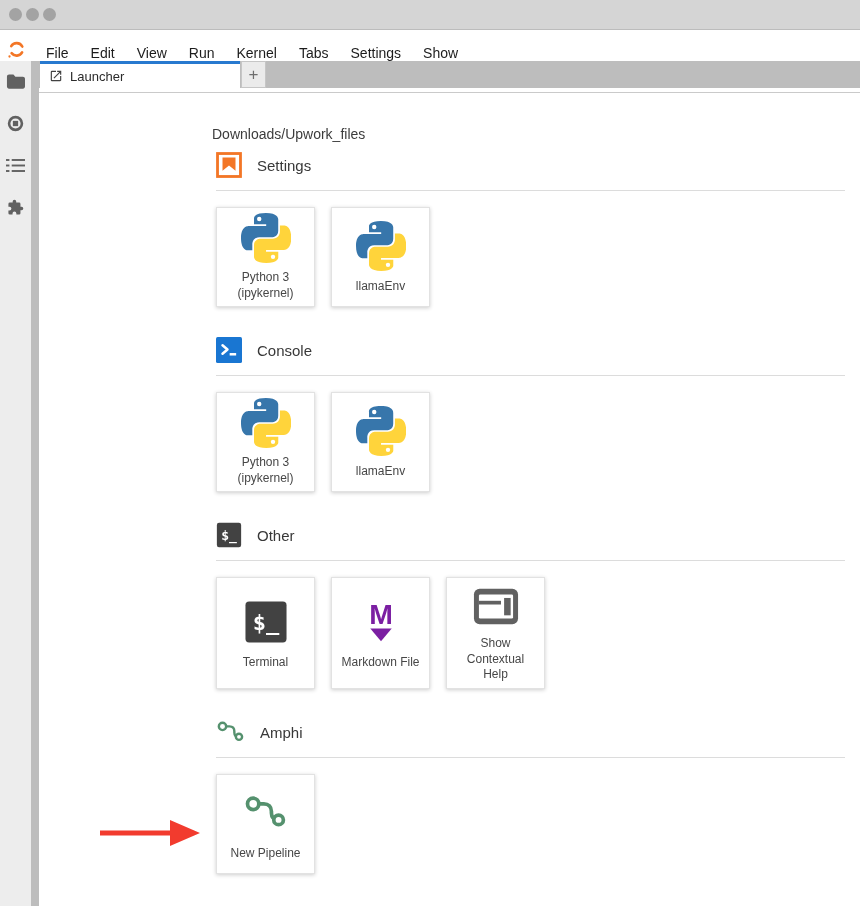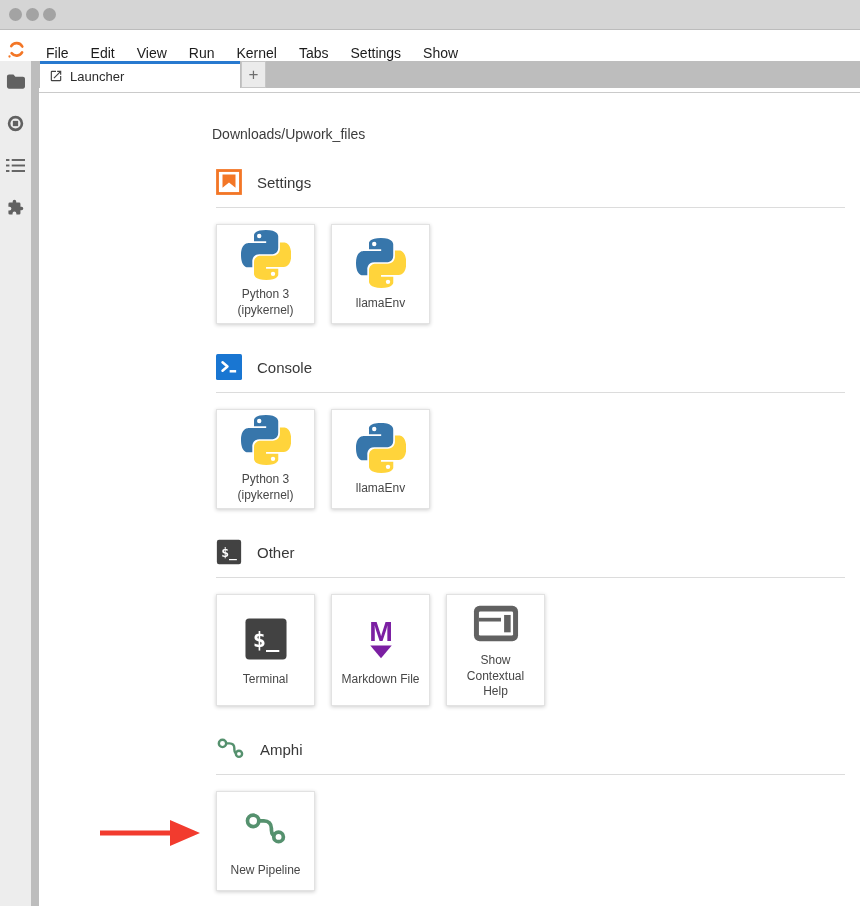--- a/index.html
+++ b/index.html
@@ -29,21 +29,21 @@
   .tab { width: 200px; background: #fff; border-top: 3px solid #2779cf; display: flex;
          align-items: center; padding-left: 9px; gap: 7px; font-size: 13px; color: #2b2b2b; margin-left: 1px; }
   .tab-icon { display: flex; align-items: center; }
   .newtab-btn { width: 25px; background: #ebebeb; border: 1px solid #c6c6c6; margin-left: 1px;
                 display: flex; align-items: center; justify-content: center;
                 font-size: 17px; color: #6e6e6e; }
   .tabgap { height: 5px; background: #fff; border-bottom: 1px solid #cacaca; }
 
   
   .content { flex: 1; background: #fff; position: relative; padding: 33px 15px 0 171px; overflow: hidden; }
-  .current-path { font-size: 14px; color: #3c3c3c; margin-bottom: 27px; margin-left: 2px; }
+  .current-path { font-size: 14px; color: #3c3c3c; margin-bottom: 10px; margin-left: 2px; }
   .launcher-section { margin-left: 6px; margin-bottom: 30px; }
   .section-header { display: flex; align-items: center; gap: 15px; height: 26px; }
   .section-icon { display: flex; align-items: center; }
   .section-label { font-size: 15px; color: #383838; }
   .section-divider { border: none; border-top: 1px solid #dcdcdc; margin: 12px 0 16px 0; }
   .card-row { display: flex; gap: 16px; }
   .launcher-card { width: 99px; height: 100px; background: #fff; border: 1px solid #e2e2e2;
                    box-shadow: 0 1px 4px rgba(0,0,0,0.2); display: flex; flex-direction: column;
                    align-items: center; justify-content: center; padding: 5px 4px; cursor: pointer; }
   .section-other .launcher-card { height: 112px; }

